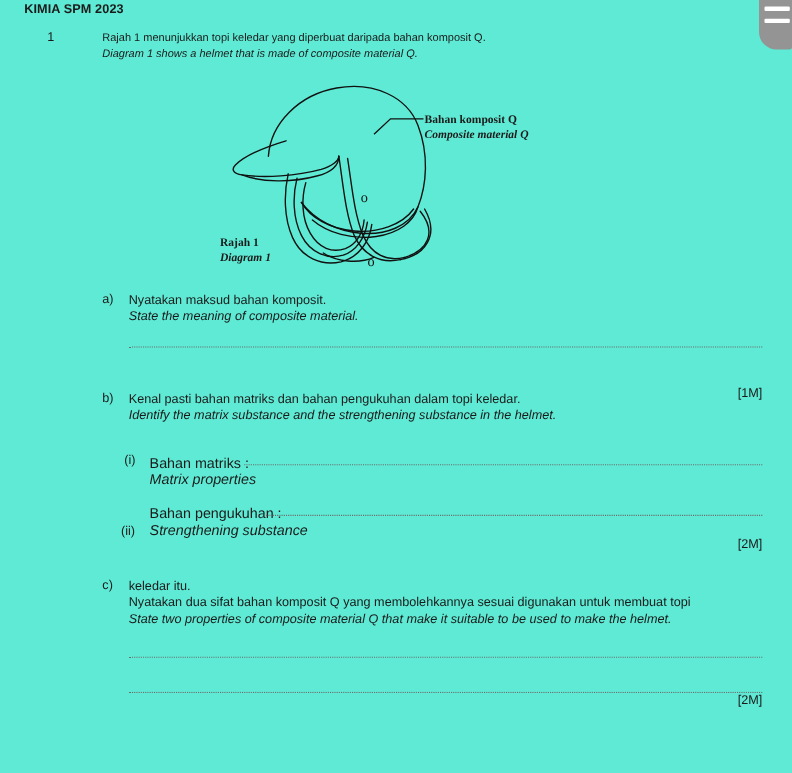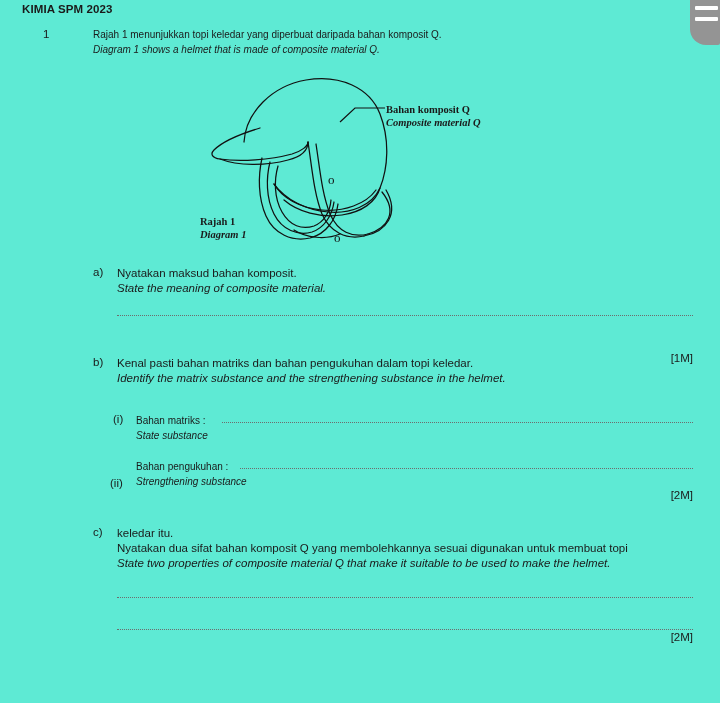--- a/index.html
+++ b/index.html
@@ -129,21 +129,21 @@
 
   .marks {
     position: absolute;
     font-size: 11.5px;
     text-align: right;
     width: 60px;
   }
 
   .sub-label {
     position: absolute;
-    font-size: 10px;
+    font-size: 13px;
     line-height: 15px;
   }
   .sub-roman {
     position: absolute;
     font-size: 11.5px;
   }
 </style>
 </head>
 <body>
 
@@ -232,21 +232,21 @@
 
   <div class="part-letter" style="left:93px; top:356px;">b)</div>
   <div class="part-text" style="left:117px; top:356px; width:570px;">
     <div>Kenal pasti bahan matriks dan bahan pengukuhan dalam topi keledar.</div>
     <div class="ital">Identify the matrix substance and the strengthening substance in the helmet.</div>
   </div>
 
   <div class="sub-roman" style="left:113px; top:413px;">(i)</div>
   <div class="sub-label" style="left:136px; top:413px;">Bahan matriks :</div>
   <div class="dots" style="left:222px; top:421px; width:471px;"></div>
-  <div class="sub-label ital" style="left:136px; top:428px;">State substance</div>
+  <div class="sub-label ital" style="left:136px; top:428px;">Matrix properties</div>
 
   <div class="sub-roman" style="left:110px; top:477px;">(ii)</div>
   <div class="sub-label" style="left:136px; top:459px;">Bahan pengukuhan  :</div>
   <div class="dots" style="left:240px; top:467px; width:453px;"></div>
   <div class="sub-label ital" style="left:136px; top:474px;font-style:italic;">Strengthening substance</div>
 
   <div class="marks" style="left:633px; top:489px;">[2M]</div>
 
   <div class="part-letter" style="left:93px; top:526px;">c)</div>
   <div class="part-text" style="left:117px; top:526px; width:580px;">

